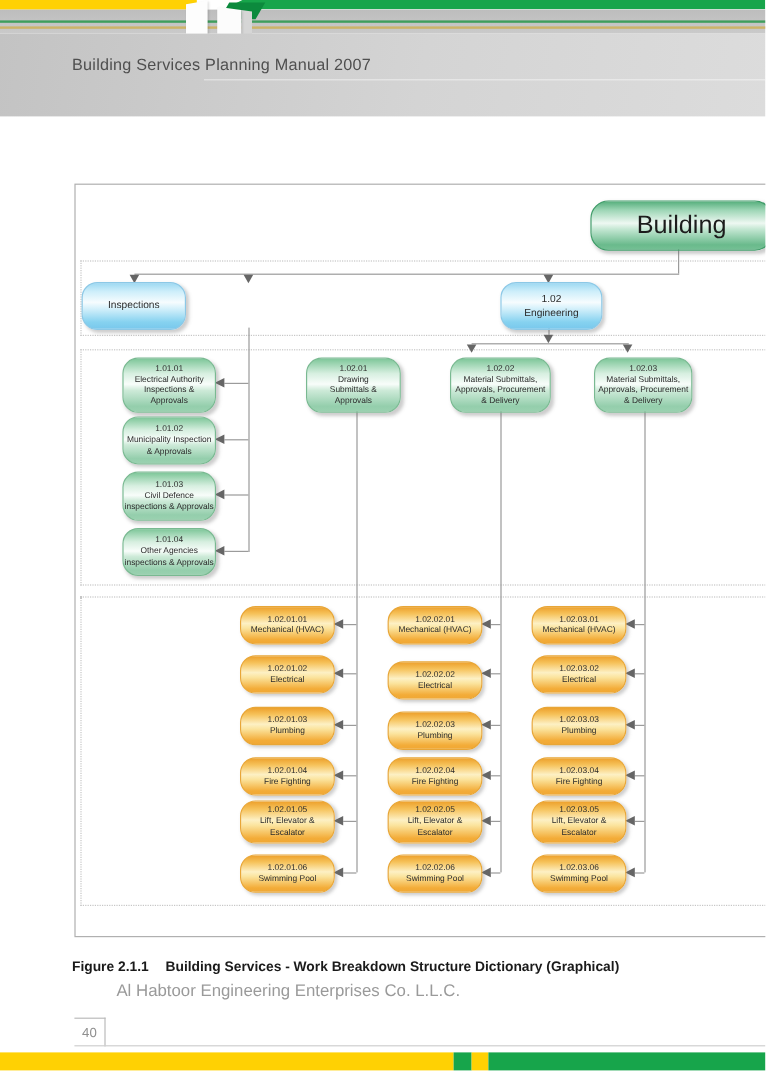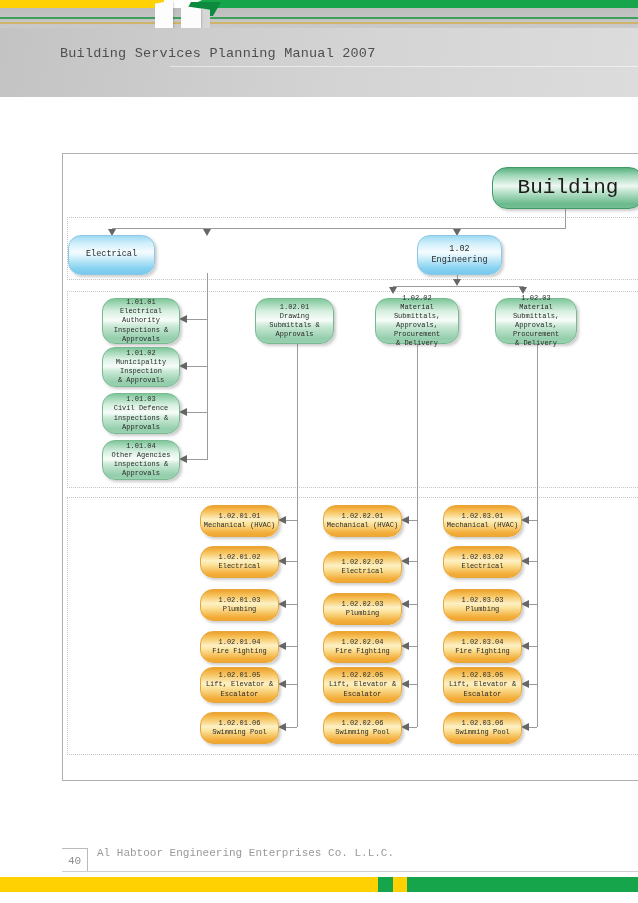--- a/index.html
+++ b/index.html
@@ -1,17 +1,17 @@
 <!DOCTYPE html>
 <html><head>
 <meta charset="utf-8">
 <style>
   html,body{margin:0;padding:0;background:#fff;}
   .page{position:relative;width:638px;height:903px;overflow:hidden;background:#ffffff;
-        font-family:Liberation Mono, monospace;}
+        font-family:Liberation Sans, sans-serif;}
   .abs{position:absolute;}
   
   .bar-yellow-top{left:0;top:0;width:164px;height:8px;background:#ffd103;}
   .bar-green-top{left:186px;top:0;width:452px;height:8px;background:#17a54b;
                  clip-path:polygon(16px 0,100% 0,100% 100%,0 100%);}
   .strip-gray{left:0;top:8px;width:638px;height:20px;background:linear-gradient(180deg,#bdbdbd,#cacaca);}
   .hair-green{left:0;top:17px;width:638px;height:2px;background:#3f9e5d;}
   .hair-yellow{left:0;top:22px;width:638px;height:2px;background:#cdb468;}
   .logo-dkgreen{left:187px;top:2px;width:30px;height:14px;background:#0c8a3d;transform:skewX(-30deg);}
   .logo-panel-l{left:155px;top:2px;width:18px;height:38px;background:#fdfdfd;transform:skewY(-10deg);
@@ -42,21 +42,21 @@
   .ln{background:#9b9b9b;}
   .arr-d{width:0;height:0;border-left:4px solid transparent;border-right:4px solid transparent;
          border-top:7px solid #666;}
   .arr-l{width:0;height:0;border-top:4px solid transparent;border-bottom:4px solid transparent;
          border-right:8px solid #666;}
   
   .caption{left:60px;top:800px;font-size:11.5px;font-weight:bold;color:#1a1a1a;}
   .caption .gap{display:inline-block;width:14px;}
   .pgcell{left:62px;top:848px;width:25px;height:23px;border-top:1px solid #bbb;border-right:1px solid #bbb;
           display:flex;align-items:center;justify-content:center;font-size:11px;color:#8f8f8f;}
-  .company{left:97px;top:847px;font-size:11px;color:#9a9a9a;}
+  .company{left:97px;top:817px;font-size:14px;color:#9a9a9a;}
   .foot-rule{left:62px;top:871px;width:576px;height:1px;background:#cfcfcf;}
   .bb-y1{left:0;top:877px;width:378px;height:15px;background:#ffd103;}
   .bb-g1{left:378px;top:877px;width:15px;height:15px;background:#17a54b;}
   .bb-y2{left:393px;top:877px;width:14px;height:15px;background:#ffd103;}
   .bb-g2{left:407px;top:877px;width:231px;height:15px;background:#17a54b;}
 </style>
 </head>
 <body>
 
 <div class="page">
@@ -139,21 +139,21 @@
     <div class="abs arr-l" style="left:521px;top:600px;"></div>
   <div class="abs ln" style="left:529px;top:646px;width:8px;height:1px;"></div>
     <div class="abs arr-l" style="left:521px;top:642px;"></div>
   <div class="abs ln" style="left:529px;top:684px;width:8px;height:1px;"></div>
     <div class="abs arr-l" style="left:521px;top:680px;"></div>
   <div class="abs ln" style="left:529px;top:727px;width:8px;height:1px;"></div>
     <div class="abs arr-l" style="left:521px;top:723px;"></div>
 
   <div class="abs node root" style="left:492px;top:167px;width:150px;height:40px;">Building</div>
 
-  <div class="abs node blue" style="left:68px;top:235px;width:85px;height:38px;">Electrical</div>
+  <div class="abs node blue" style="left:68px;top:235px;width:85px;height:38px;">Inspections</div>
   <div class="abs node blue" style="left:417px;top:235px;width:83px;height:38px;">1.02
 Engineering</div>
 
   <div class="abs node green" style="left:102px;top:298px;width:76px;height:44px;">1.01.01
 Electrical Authority
 Inspections &amp;
 Approvals</div>
   <div class="abs node green" style="left:102px;top:347px;width:76px;height:38px;">1.01.02
 Municipality Inspection
 &amp; Approvals</div>
@@ -212,20 +212,21 @@
   <div class="abs node yellow" style="left:443px;top:589px;width:77px;height:30px;">1.02.03.03
 Plumbing</div>
   <div class="abs node yellow" style="left:443px;top:631px;width:77px;height:30px;">1.02.03.04
 Fire Fighting</div>
   <div class="abs node yellow" style="left:443px;top:667px;width:77px;height:34px;">1.02.03.05
 Lift, Elevator &amp;
 Escalator</div>
   <div class="abs node yellow" style="left:443px;top:712px;width:77px;height:30px;">1.02.03.06
 Swimming Pool</div>
 
+  <div class="abs caption"><span>Figure 2.1.1</span><span class="gap"></span><span>Building Services - Work Breakdown Structure Dictionary (Graphical)</span></div>
 
   <div class="abs pgcell">
       <span>40</span>
     </div>
   <div class="abs company">Al Habtoor Engineering Enterprises Co. L.L.C.</div>
   <div class="abs foot-rule"></div>
   <div class="abs bb-y1"></div>
   <div class="abs bb-g1"></div>
   <div class="abs bb-y2"></div>
   <div class="abs bb-g2"></div>

